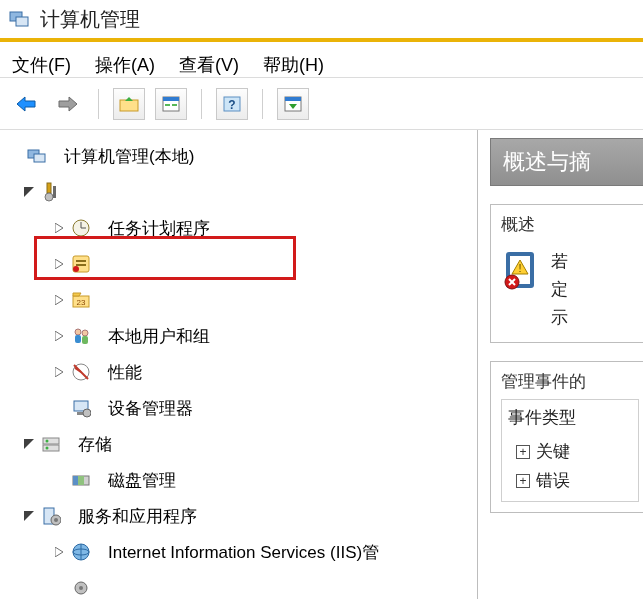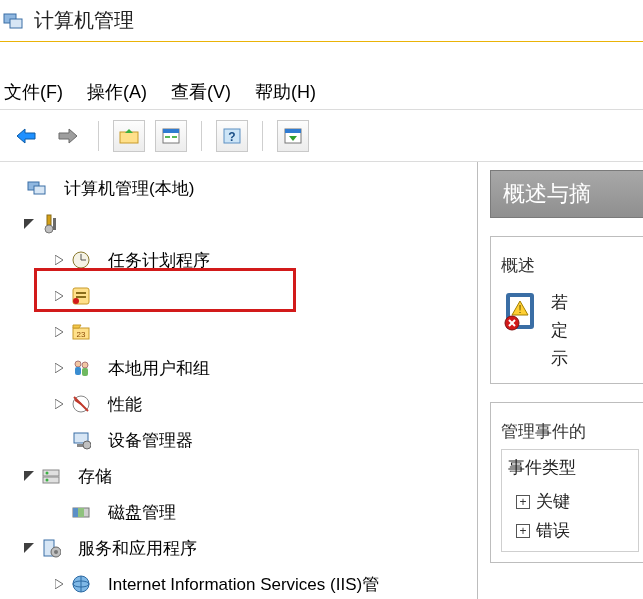--- a/index.html
+++ b/index.html
@@ -10,41 +10,40 @@
     background: #fff;
     width: 643px;
     height: 599px;
     overflow: hidden;
     color: #000;
   }
   .titlebar {
     height: 42px;
     display: flex;
     align-items: center;
-    padding: 0 2px;
-    border-bottom: 1px solid #eab308;
+    padding: 0 8px;
+    border-bottom: 4px solid #eab308;
   }
   .titlebar .app-icon {
     width: 22px; height: 22px;
     margin-right: 10px;
     display: inline-flex; align-items: center; justify-content: center;
   }
   .titlebar .title-text {
     font-size: 20px;
     color: #222;
   }
   .menubar {
     height: 36px;
     display: flex;
-    align-items: center;
-    padding: 0 4px;
+    align-items: flex-end;
+    padding: 0 12px;
     gap: 24px;
     border-bottom: 1px solid #dcdcdc;
     font-size: 18px;
-    margin-top: 32px;
   }
   .menubar .menu-item {
     cursor: default;
     color: #000;
   }
   .toolbar {
     height: 52px;
     display: flex;
     align-items: center;
     padding: 0 10px;
@@ -117,21 +116,20 @@
   .gbox {
     border: 1px solid #bdbdbd;
     margin-top: 18px;
     width: 160px;
     padding: 8px 10px 10px 10px;
   }
   .gbox .gtitle {
     font-size: 17px;
     color: #333;
     margin-bottom: 6px;
-    margin-top: 9px;
   }
   .summary-body {
     display: flex; gap: 10px;
     align-items: flex-start;
     padding-top: 6px;
   }
   .summary-text {
     font-size: 17px;
     line-height: 28px;
     color: #222;

